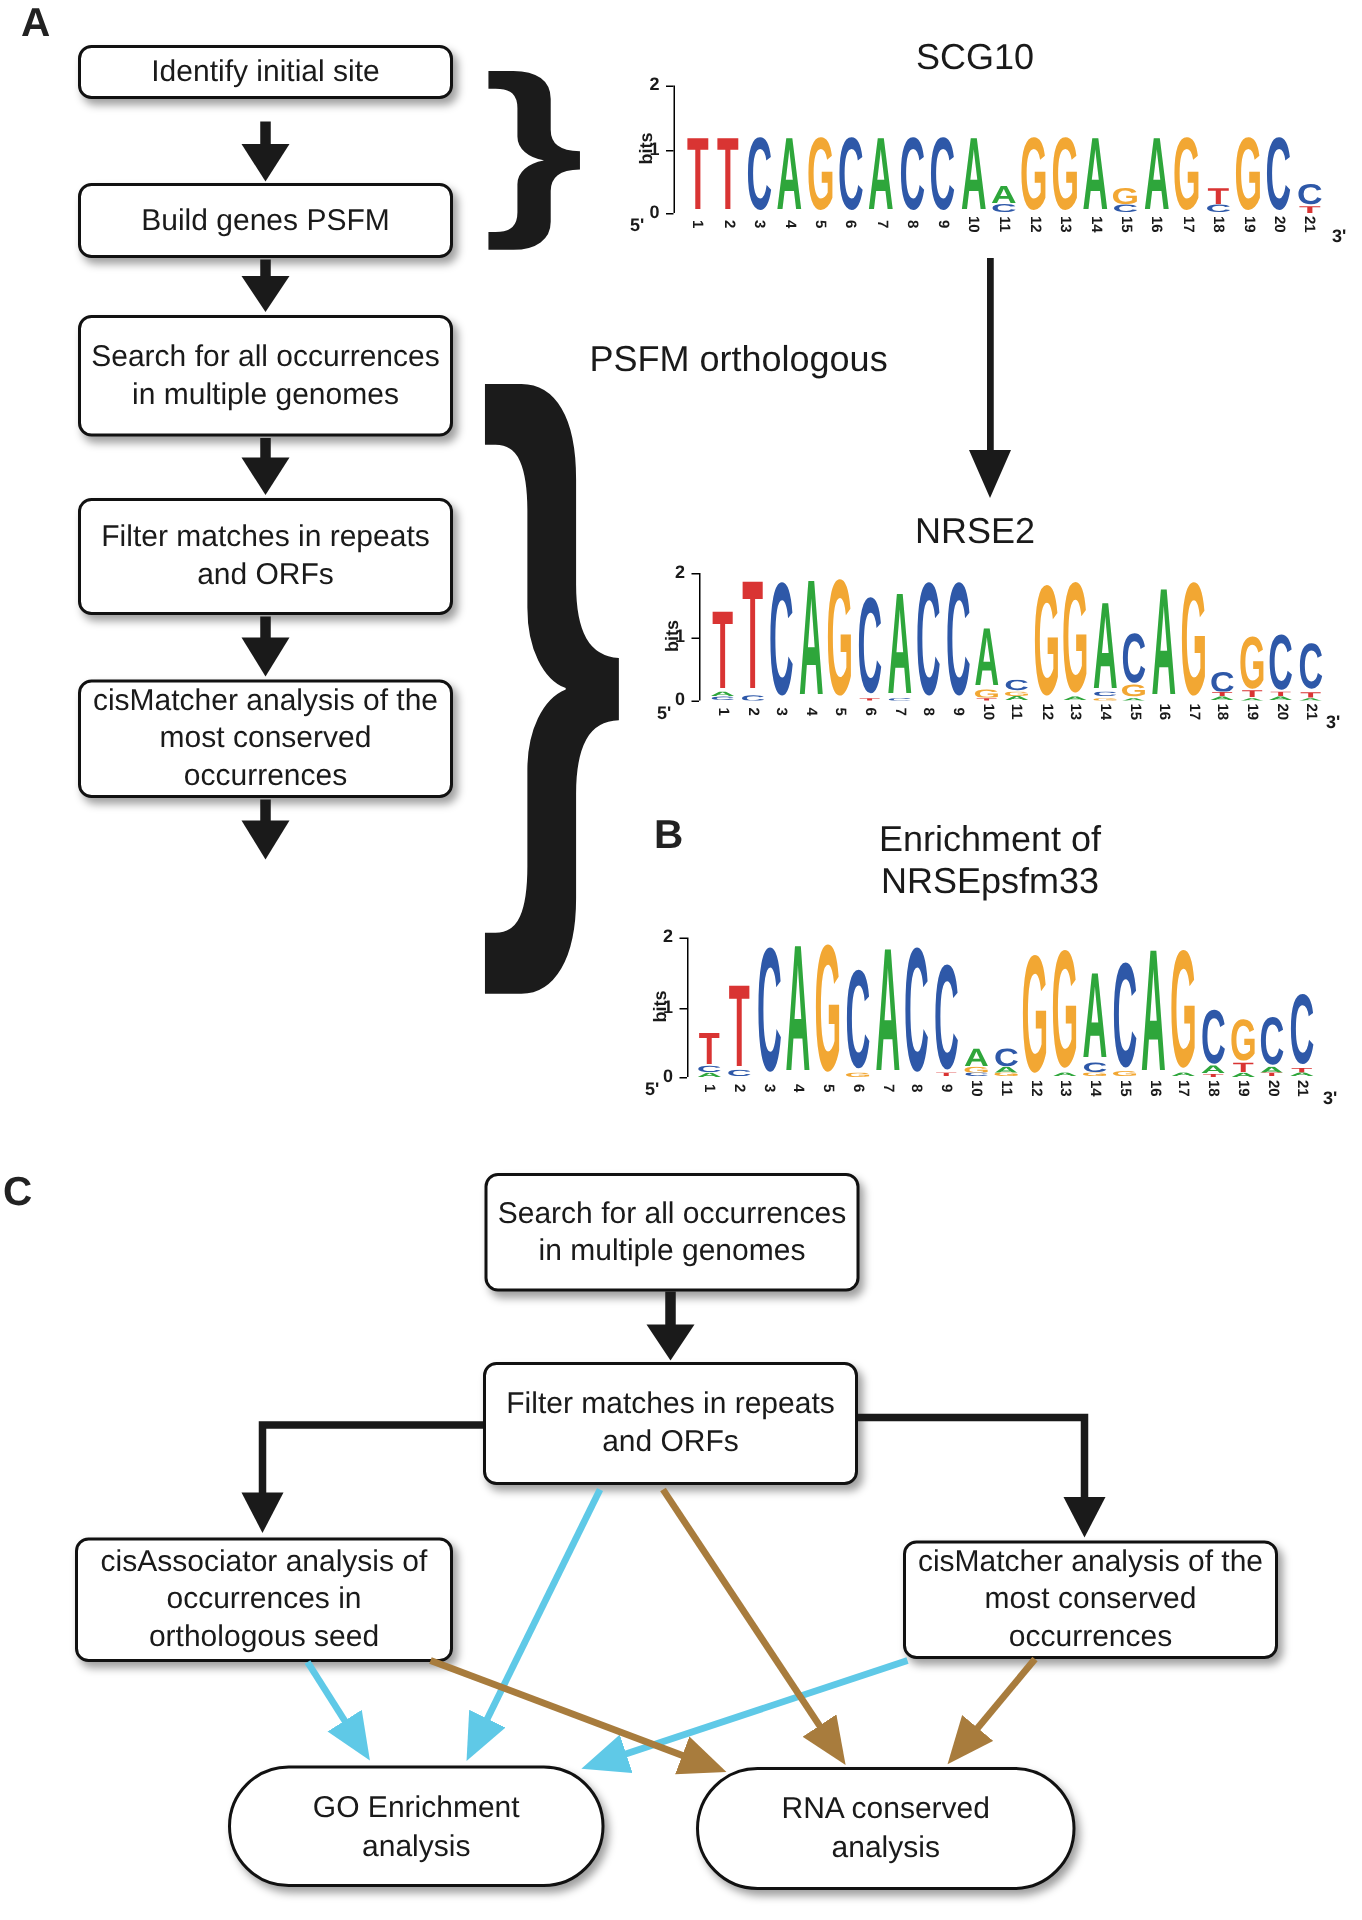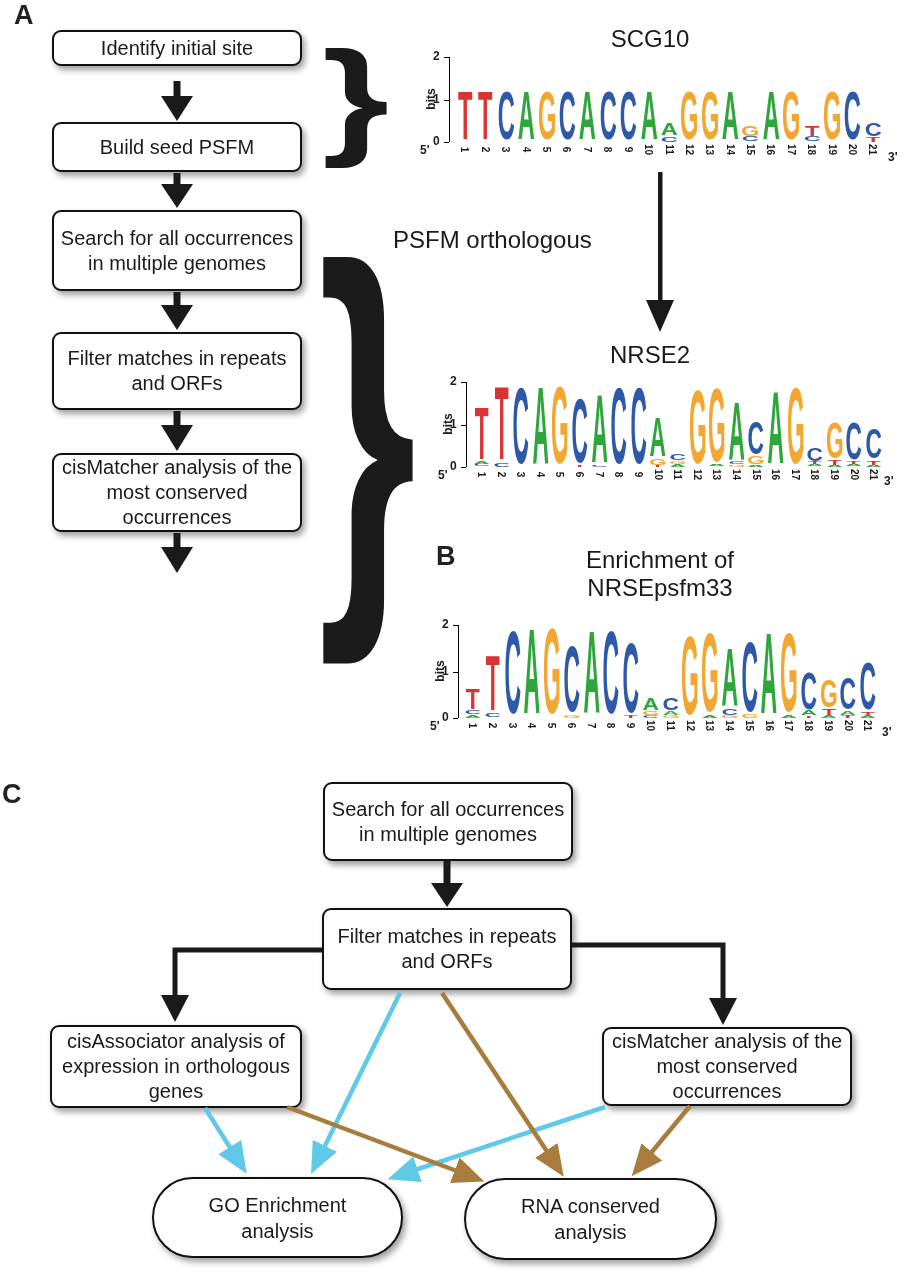--- a/index.html
+++ b/index.html
@@ -30,21 +30,21 @@
   svg.overlay{position:absolute;left:0;top:0;pointer-events:none;}
 </style>
 </head>
 <body>
 
 <div id="canvas">
 
   <div class="abs panel-label" style="left:14px;top:0px;">A</div>
 
   <div class="fbox" style="left:52px;top:30px;width:250px;height:36px;">Identify initial site</div>
-  <div class="fbox" style="left:52px;top:122px;width:250px;height:50px;">Build seed PSFM</div>
+  <div class="fbox" style="left:52px;top:122px;width:250px;height:50px;">Build genes PSFM</div>
   <div class="fbox" style="left:52px;top:210px;width:250px;height:81px;">Search for all occurrences in multiple genomes</div>
   <div class="fbox" style="left:52px;top:332px;width:250px;height:78px;">Filter matches in repeats and ORFs</div>
   <div class="fbox" style="left:52px;top:453px;width:250px;height:79px;">cisMatcher analysis of the most conserved occurrences</div>
 
   <div class="brace" style="left:322px;top:22px;height:150px;font-size:128px;line-height:150px;transform:scaleX(1.35);">}</div>
   <div class="brace" style="left:318px;top:168px;height:508px;font-size:436px;line-height:508px;transform:scaleX(0.58);">}</div>
 
   <div class="abs caption" style="left:393px;top:224px;">
     <div>PSFM orthologous</div>
   </div>
@@ -751,21 +751,21 @@
         <span>21</span>
       </div>
     </div>
   <span class="prime" style="left:430px;top:719px;">5'</span>
   <span class="prime" style="left:882px;top:725px;">3'</span>
 
   <div class="abs panel-label" style="left:2px;top:779px;">C</div>
 
   <div class="fbox" style="left:323px;top:782px;width:250px;height:79px;">Search for all occurrences in multiple genomes</div>
   <div class="fbox" style="left:322px;top:908px;width:250px;height:82px;">Filter matches in repeats and ORFs</div>
-  <div class="fbox" style="left:50px;top:1025px;width:252px;height:83px;">cisAssociator analysis of expression in orthologous genes</div>
+  <div class="fbox" style="left:50px;top:1025px;width:252px;height:83px;">cisAssociator analysis of occurrences in orthologous seed</div>
   <div class="fbox" style="left:602px;top:1027px;width:250px;height:79px;">cisMatcher analysis of the most conserved occurrences</div>
 
   <div class="stadium" style="left:152px;top:1177px;width:251px;height:81px;">
     <span style="display:block;width:170px;">GO Enrichment analysis</span>
   </div>
   <div class="stadium" style="left:464px;top:1178px;width:253px;height:82px;">
     <span style="display:block;width:170px;">RNA conserved analysis</span>
   </div>
 
   <svg class="overlay" width="908" height="1280" viewBox="0 0 908 1280">

